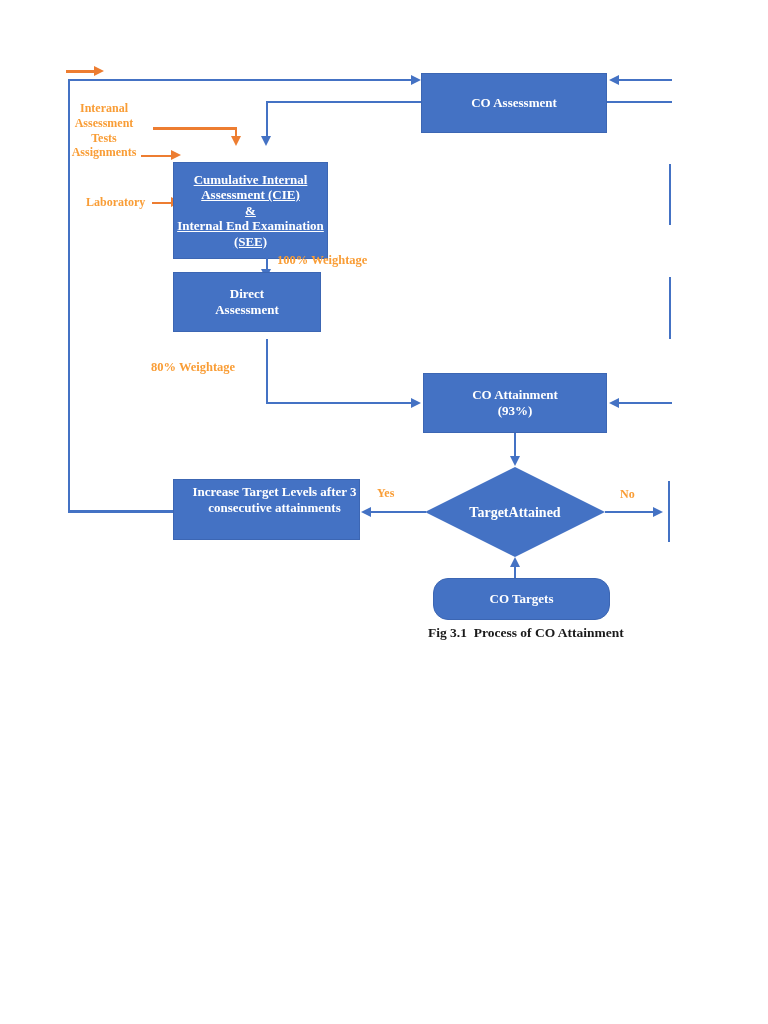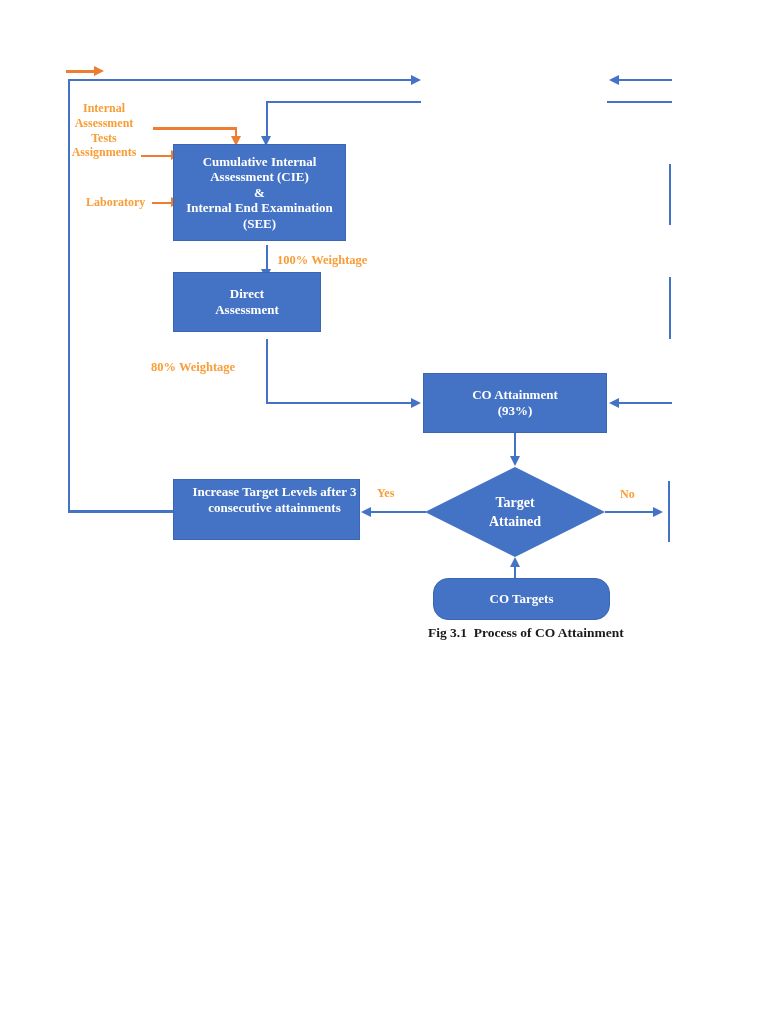--- a/index.html
+++ b/index.html
@@ -19,21 +19,21 @@
   .node{
     position:absolute;background:var(--node-fill);color:var(--node-text);
     border:1px solid var(--node-border);box-sizing:border-box;
     display:flex;flex-direction:column;align-items:center;justify-content:center;
     text-align:center;font-size:13px;line-height:16px;
   }
   .node .ln{white-space:nowrap;}
   .diamond{
     position:absolute;background:var(--node-fill);color:var(--node-text);
     clip-path:polygon(50% 0,100% 50%,50% 100%,0 50%);
-    display:flex;flex-direction:column;align-items:center;justify-content:center;
+    display:flex;flex-direction:row;align-items:center;justify-content:center;
     text-align:center;font-size:14px;line-height:19px;
   }
   .rounded{border-radius:15px;margin-left:8px;}
   .hl{position:absolute;height:2.5px;background:var(--connector);}
   .vl{position:absolute;width:2.5px;background:var(--connector);}
   .oline{background:var(--arrow-orange);}
   .ah{position:absolute;width:0;height:0;}
   .ah.r{border-top:5.5px solid transparent;border-bottom:5.5px solid transparent;border-left:10px solid var(--connector);}
   .ah.l{border-top:5.5px solid transparent;border-bottom:5.5px solid transparent;border-right:10px solid var(--connector);}
   .ah.d{border-left:5.5px solid transparent;border-right:5.5px solid transparent;border-top:10px solid var(--connector);}
@@ -55,46 +55,49 @@
 <div id="page">
 
   <div class="vl" style="left:67.5px;top:78.5px;height:434px;"></div>
   <div class="hl" style="left:67.5px;top:510px;width:106px;"></div>
   <div class="hl" style="left:67.5px;top:78.5px;width:344px;"></div>
   <div class="ah r" style="left:411px;top:74.5px;"></div>
 
   <div class="hl oline" style="left:66px;top:70px;width:29px;"></div>
   <div class="ah o r" style="left:94px;top:66px;"></div>
 
+  <div class="node" style="left:421px;top:73px;width:186px;height:60px;">
+    <div class="ln">CO Assessment</div>
+  </div>
 
   <div class="hl" style="left:618px;top:78.5px;width:54px;"></div>
   <div class="ah l" style="left:609px;top:74.5px;"></div>
   <div class="hl" style="left:607px;top:100.5px;width:65px;"></div>
 
   <div class="hl" style="left:266px;top:100.5px;width:155px;"></div>
   <div class="vl" style="left:265.5px;top:101px;height:36px;"></div>
   <div class="ah d" style="left:261px;top:136px;"></div>
 
   <div class="olabel block" style="left:62px;top:101px;">
-    <div>Internal</div>
+    <div>Interanal</div>
     <div>Assessment</div>
     <div>Tests</div>
     <div>Assignments</div>
   </div>
   <div class="olabel" style="left:86px;top:195px;">Laboratory</div>
 
   <div class="hl oline" style="left:153px;top:127px;width:84px;"></div>
   <div class="vl oline" style="left:234.5px;top:127px;height:10px;"></div>
   <div class="ah o d" style="left:230.5px;top:136px;"></div>
   <div class="hl oline" style="left:141px;top:154.5px;width:32px;"></div>
   <div class="ah o r" style="left:171px;top:150px;"></div>
   <div class="hl oline" style="left:152px;top:201.5px;width:21px;"></div>
   <div class="ah o r" style="left:171px;top:197px;"></div>
 
-  <div class="node" style="left:173px;top:144px;width:173px;height:97px;line-height:15.5px;">
+  <div class="node" style="left:173px;top:162px;width:155px;height:97px;line-height:15.5px;text-decoration:underline;">
     <div class="ln">Cumulative Internal</div>
     <div class="ln">Assessment (CIE)</div>
     <div class="ln">&amp;</div>
     <div class="ln">Internal End Examination</div>
     <div class="ln">(SEE)</div>
   </div>
 
   <div class="vl" style="left:265.5px;top:245px;height:25px;"></div>
   <div class="ah d" style="left:261px;top:269px;"></div>
   <div class="olabel" style="left:277px;top:253px;font-size:12.5px;">100% Weightage</div>

